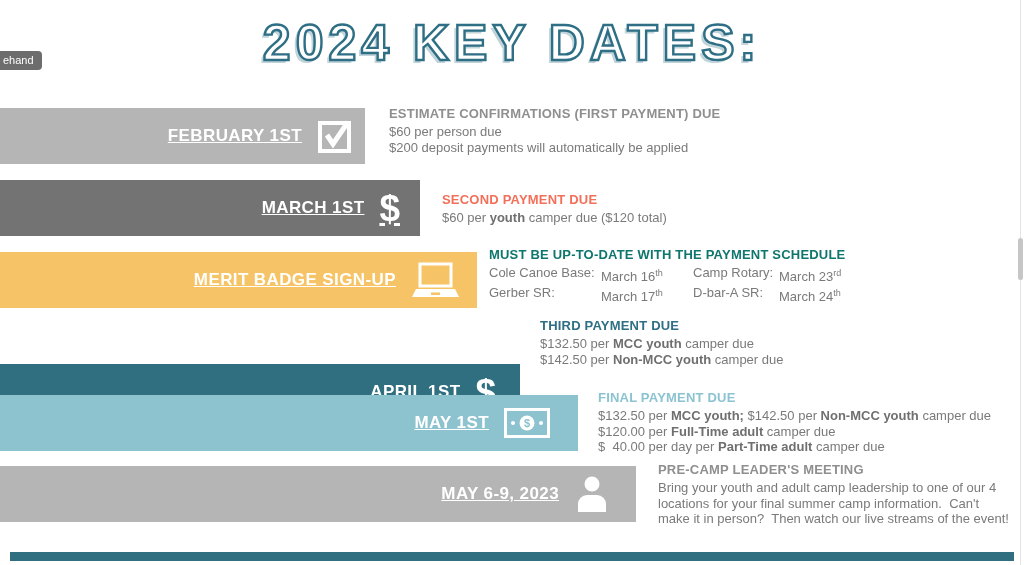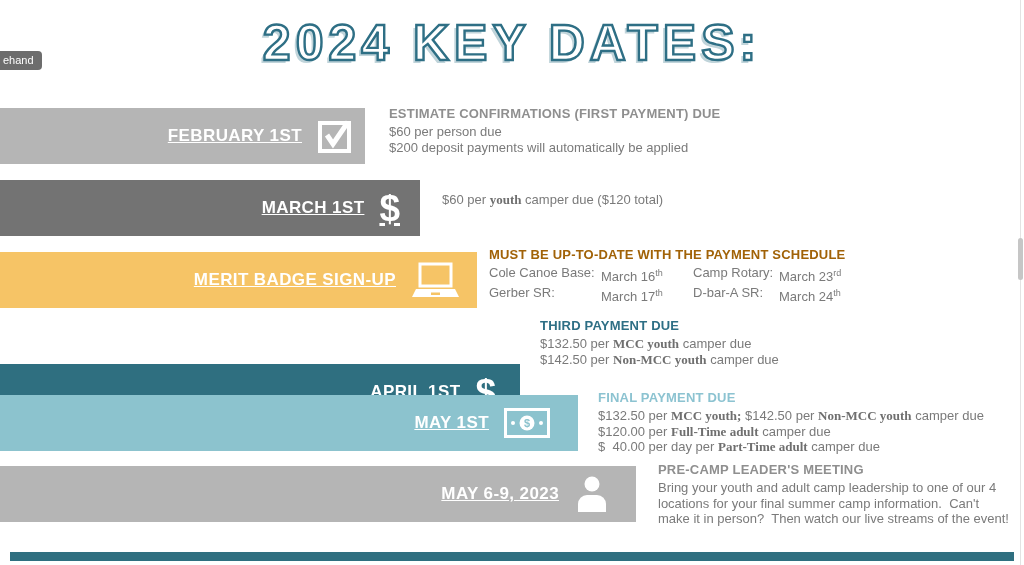--- a/index.html
+++ b/index.html
@@ -22,21 +22,21 @@
   .bar{
     position:absolute;left:0;height:56px;display:flex;align-items:center;
     justify-content:flex-end;gap:15px;box-sizing:border-box;color:#fff;text-decoration:underline;
   }
   .bar-label{font-weight:bold;font-size:17px;letter-spacing:0.4px;}
   .dollar{font-weight:bold;font-size:37px;line-height:37px;}
   .icon svg{display:block;}
   .desc{position:absolute;}
   .desc-heading{font-weight:bold;font-size:13px;letter-spacing:0.2px;margin-bottom:3px;}
   .line{font-size:13px;line-height:15.5px;color:#7a7a7a;white-space:pre-wrap;}
-  .line b{color:#6f6f6f;font-family:Liberation Serif, serif;}
+  .line b{color:#6f6f6f;}
   .sched-line{display:flex;font-size:13px;line-height:16px;color:#7a7a7a;white-space:pre-wrap;}
   .sched-label-1{width:112px;}
   .sched-date-1{width:92px;}
   .sched-label-2{width:86px;}
   .sched-date-2{flex:1;}
   sup{font-size:9px;}
   .bottom-bar{position:absolute;left:10px;top:552px;width:1004px;height:9px;background:#2f6f80;}
   .scroll-track{position:absolute;right:3px;top:0;width:1px;height:565px;background:#e3e3e3;}
   .scroll-thumb{position:absolute;right:1px;top:238px;width:5px;height:42px;background:#c6c6c6;border-radius:3px;}
 </style>
@@ -64,35 +64,36 @@
     <div class="desc-heading" style="color: rgb(143, 143, 143);">ESTIMATE CONFIRMATIONS (FIRST PAYMENT) DUE</div>
     <div class="line"><span>$60 per person due</span></div>
     <div class="line"><span>$200 deposit payments will automatically be applied</span></div>
   </div>
 
   <div class="bar" style="top: 180px; width: 420px; padding-right: 20px; background: #737373;">
     <span class="bar-label">MARCH 1ST</span>
     <span class="icon dollar">$</span>
   </div>
   <div class="desc" style="top:192px;left:442px;">
+    <div class="desc-heading" style="color: rgb(242, 112, 90);">SECOND PAYMENT DUE</div>
     <div class="line"><span>$60 per </span><b>youth</b><span> camper due ($120 total)</span></div>
   </div>
 
   <div class="bar" style="top: 252px; width: 477px; padding-right: 18px; background: rgb(246, 196, 102);">
     <span class="bar-label">MERIT BADGE SIGN-UP</span>
     <span class="icon">
       <svg width="48" height="38" viewBox="0 0 48 38">
         <rect x="9" y="3" width="31" height="22" fill="none" stroke="#ffffff" stroke-width="3"></rect>
         <path d="M5 28 H44 L48 36 H1 Z" fill="#ffffff"></path>
         <rect x="20" y="31.5" width="9" height="2.5" fill="#f6c466"></rect>
       </svg>
     </span>
   </div>
   <div class="desc" style="top:247px;left:489px;">
-    <div class="desc-heading" style="color: #a16207;">MUST BE UP-TO-DATE WITH THE PAYMENT SCHEDULE</div>
+    <div class="desc-heading" style="color: #0f766e;">MUST BE UP-TO-DATE WITH THE PAYMENT SCHEDULE</div>
     <div class="sched-line">
       <span class="sched-label-1">Cole Canoe Base:</span>
       <span class="sched-date-1"><span>March 16</span><sup>th</sup></span>
       <span class="sched-label-2">Camp Rotary:</span>
       <span class="sched-date-2"><span>March 23</span><sup>rd</sup></span>
     </div>
     <div class="sched-line">
       <span class="sched-label-1">Gerber SR:</span>
       <span class="sched-date-1"><span>March 17</span><sup>th</sup></span>
       <span class="sched-label-2">D-bar-A SR:</span>

